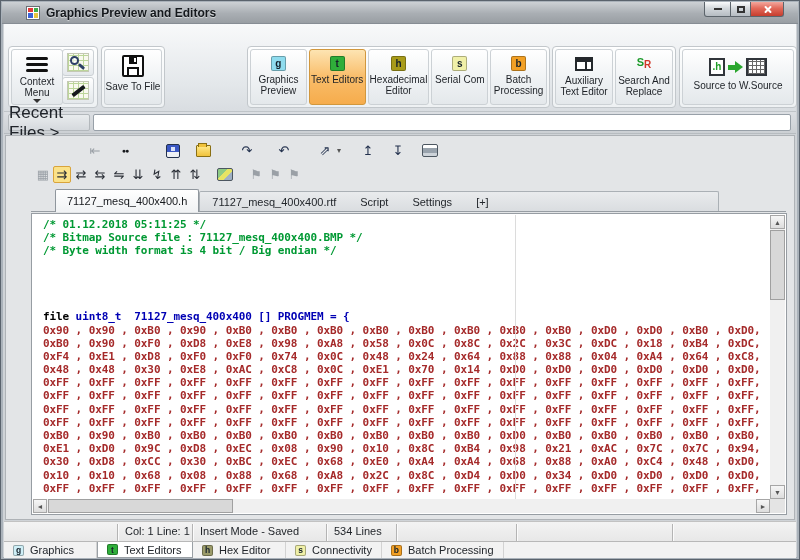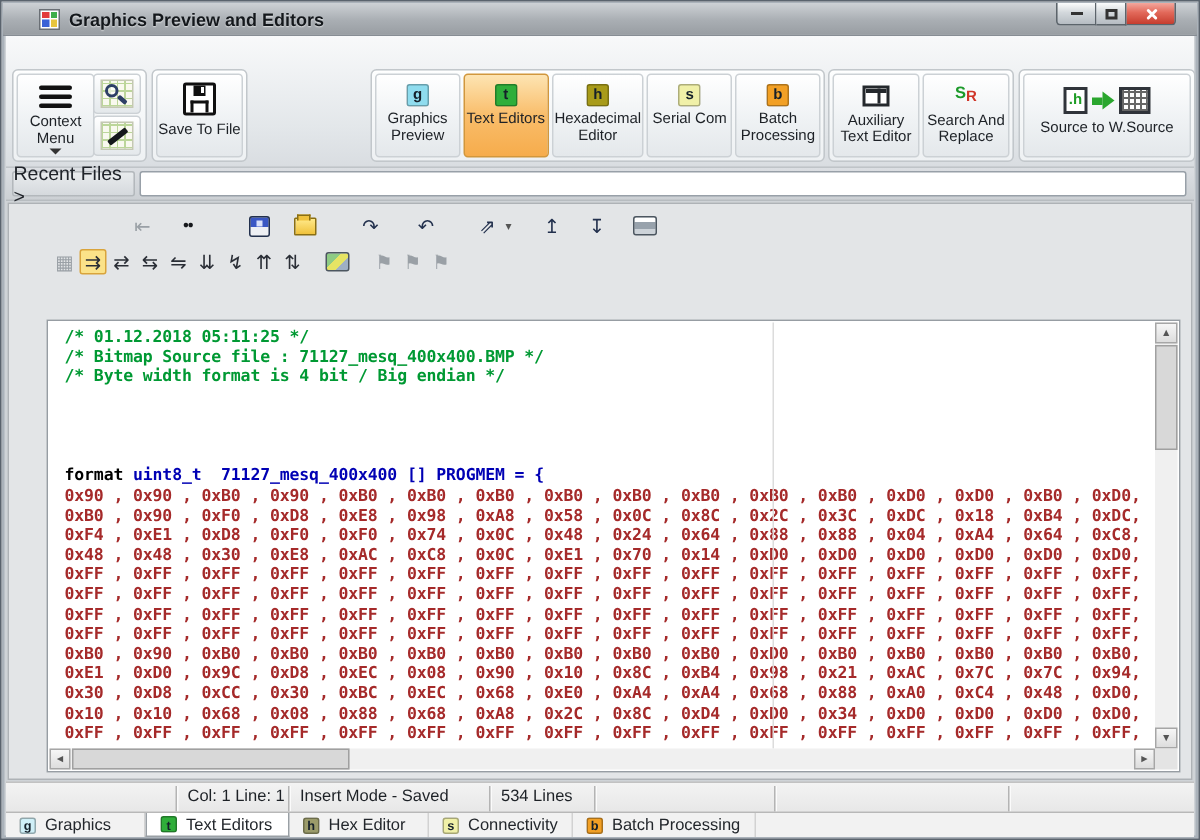--- a/index.html
+++ b/index.html
@@ -74,21 +74,21 @@
   .garrow{display:flex;align-items:center}
   .garrow .stem{width:7px;height:5px;background:#2aa62e}
   .garrow .head{width:0;height:0;border-top:6px solid transparent;border-bottom:6px solid transparent;border-left:8px solid #2aa62e}
   .gridbox{width:21px;height:18px;border:2px solid #30343a;
     background:repeating-linear-gradient(0deg,#666 0 1px,transparent 1px 4px),repeating-linear-gradient(90deg,#666 0 1px,transparent 1px 4px),#fdfdfd}
   .canvasbtn .lbl{margin-top:3px}
 
   
   .recent{position:absolute;top:111px;left:3px;right:3px;height:22px;background:linear-gradient(#dcdfe3,#ccd0d4);
     border-bottom:1px solid #b7bcc0;display:flex;align-items:center}
-  .recent-label{margin-left:4px;width:82px;height:17px;font-size:13px;color:#20242a;display:flex;align-items:center;justify-content:center;
+  .recent-label{margin-left:4px;width:82px;height:17px;font-size:17px;color:#20242a;display:flex;align-items:center;justify-content:center;
     background:linear-gradient(#e9ecee,#d5d9dd);border:1px solid #b3b8bc;border-radius:2px}
   .recent-field{margin-left:3px;flex:1;margin-right:5px;height:17px;background:#fff;border:1px solid #98a0a8;border-radius:2px}
 
   
   .main{position:absolute;top:134px;left:4px;right:4px;height:385px;background:#e3e5e7;border:1px solid #aeb2b6}
   .tb{position:absolute;left:25px;right:8px;display:flex;align-items:center}
   #tb1{top:4px;height:21px}
   #tb2{top:27px;height:22px}
   .ti{position:relative;width:18px;height:17px;display:flex;align-items:center;justify-content:center;
     font-size:13px;color:#22304d;border:1px solid transparent;border-radius:2px;cursor:default}
@@ -304,31 +304,40 @@
         <span class="ti dark">⇊</span>
         <span class="ti dark">↯</span>
         <span class="ti dark">⇈</span>
         <span class="ti dark">⇅</span>
         <span class="ti i-print c"></span>
         <span class="ti dis">⚑</span>
         <span class="ti dis">⚑</span>
         <span class="ti dis">⚑</span>
       </div>
 
+    <div class="doctabs">
+      <div class="dtab-active" id="dtab-active">71127_mesq_400x400.h</div>
+      <div class="dstrip" id="dstrip">
+          <span class="dtab-item">71127_mesq_400x400.rtf</span>
+          <span class="dtab-item">Script</span>
+          <span class="dtab-item">Settings</span>
+          <span class="dtab-item">[+]</span>
+        </div>
+    </div>
 
     <div class="codearea">
       <div class="codetext" id="code">
           <div class="line" style="color: rgb(0, 153, 51);">/* 01.12.2018 05:11:25 */</div>
           <div class="line" style="color: rgb(0, 153, 51);">/* Bitmap Source file : 71127_mesq_400x400.BMP */</div>
           <div class="line" style="color: rgb(0, 153, 51);">/* Byte width format is 4 bit / Big endian */</div>
           <div class="line">&nbsp;</div>
           <div class="line">&nbsp;</div>
           <div class="line">&nbsp;</div>
           <div class="line">&nbsp;</div>
-          <div class="line"><span style="color: rgb(0, 0, 0);">format</span><span style="color: rgb(0, 0, 180);"> uint8_t  71127_mesq_400x400 [] PROGMEM = {</span></div>
+          <div class="line"><span style="color: rgb(0, 0, 0);">file</span><span style="color: rgb(0, 0, 180);"> uint8_t  71127_mesq_400x400 [] PROGMEM = {</span></div>
           <div class="line" style="color: rgb(165, 42, 42);">0x90 , 0x90 , 0xB0 , 0x90 , 0xB0 , 0xB0 , 0xB0 , 0xB0 , 0xB0 , 0xB0 , 0xB0 , 0xB0 , 0xD0 , 0xD0 , 0xB0 , 0xD0,</div>
           <div class="line" style="color: rgb(165, 42, 42);">0xB0 , 0x90 , 0xF0 , 0xD8 , 0xE8 , 0x98 , 0xA8 , 0x58 , 0x0C , 0x8C , 0x2C , 0x3C , 0xDC , 0x18 , 0xB4 , 0xDC,</div>
           <div class="line" style="color: rgb(165, 42, 42);">0xF4 , 0xE1 , 0xD8 , 0xF0 , 0xF0 , 0x74 , 0x0C , 0x48 , 0x24 , 0x64 , 0x88 , 0x88 , 0x04 , 0xA4 , 0x64 , 0xC8,</div>
           <div class="line" style="color: rgb(165, 42, 42);">0x48 , 0x48 , 0x30 , 0xE8 , 0xAC , 0xC8 , 0x0C , 0xE1 , 0x70 , 0x14 , 0xD0 , 0xD0 , 0xD0 , 0xD0 , 0xD0 , 0xD0,</div>
           <div class="line" style="color: rgb(165, 42, 42);">0xFF , 0xFF , 0xFF , 0xFF , 0xFF , 0xFF , 0xFF , 0xFF , 0xFF , 0xFF , 0xFF , 0xFF , 0xFF , 0xFF , 0xFF , 0xFF,</div>
           <div class="line" style="color: rgb(165, 42, 42);">0xFF , 0xFF , 0xFF , 0xFF , 0xFF , 0xFF , 0xFF , 0xFF , 0xFF , 0xFF , 0xFF , 0xFF , 0xFF , 0xFF , 0xFF , 0xFF,</div>
           <div class="line" style="color: rgb(165, 42, 42);">0xFF , 0xFF , 0xFF , 0xFF , 0xFF , 0xFF , 0xFF , 0xFF , 0xFF , 0xFF , 0xFF , 0xFF , 0xFF , 0xFF , 0xFF , 0xFF,</div>
           <div class="line" style="color: rgb(165, 42, 42);">0xFF , 0xFF , 0xFF , 0xFF , 0xFF , 0xFF , 0xFF , 0xFF , 0xFF , 0xFF , 0xFF , 0xFF , 0xFF , 0xFF , 0xFF , 0xFF,</div>
           <div class="line" style="color: rgb(165, 42, 42);">0xB0 , 0x90 , 0xB0 , 0xB0 , 0xB0 , 0xB0 , 0xB0 , 0xB0 , 0xB0 , 0xB0 , 0xD0 , 0xB0 , 0xB0 , 0xB0 , 0xB0 , 0xB0,</div>
           <div class="line" style="color: rgb(165, 42, 42);">0xE1 , 0xD0 , 0x9C , 0xD8 , 0xEC , 0x08 , 0x90 , 0x10 , 0x8C , 0xB4 , 0x98 , 0x21 , 0xAC , 0x7C , 0x7C , 0x94,</div>

